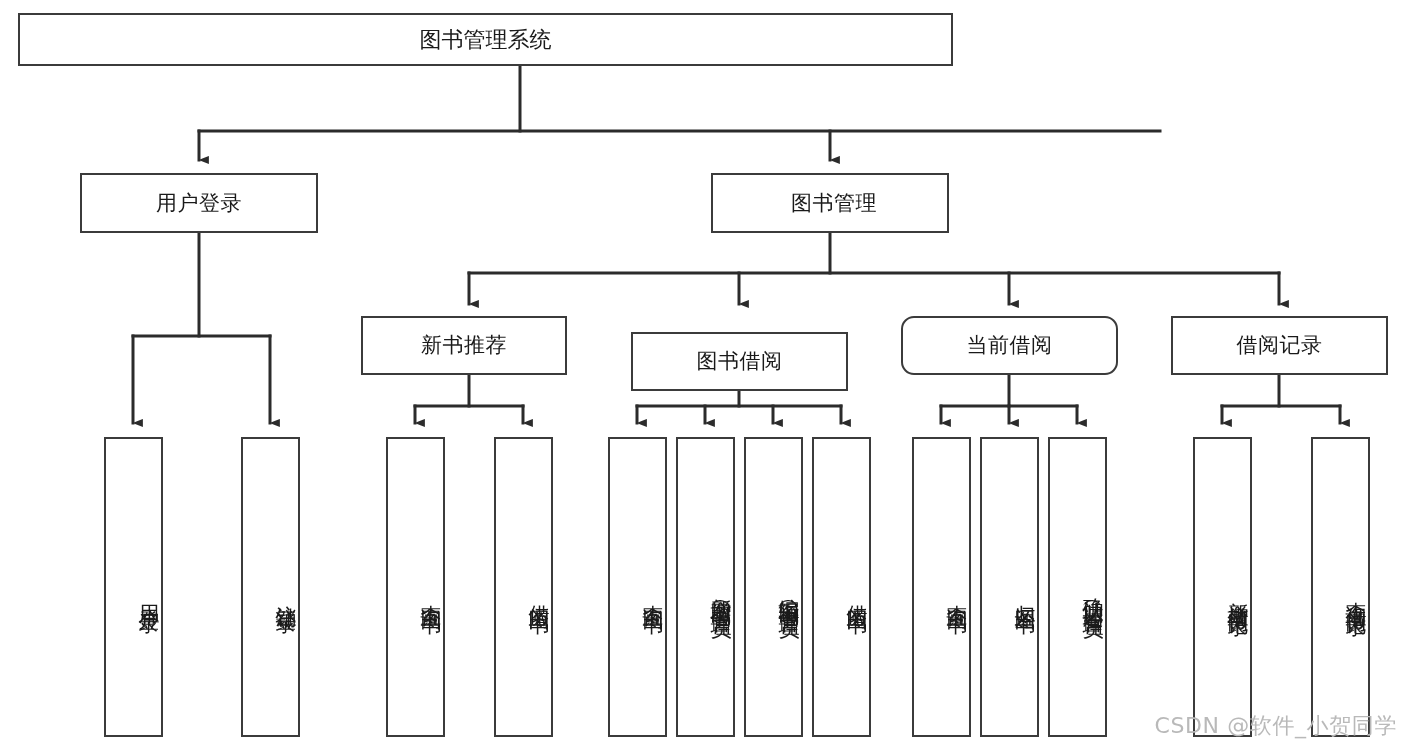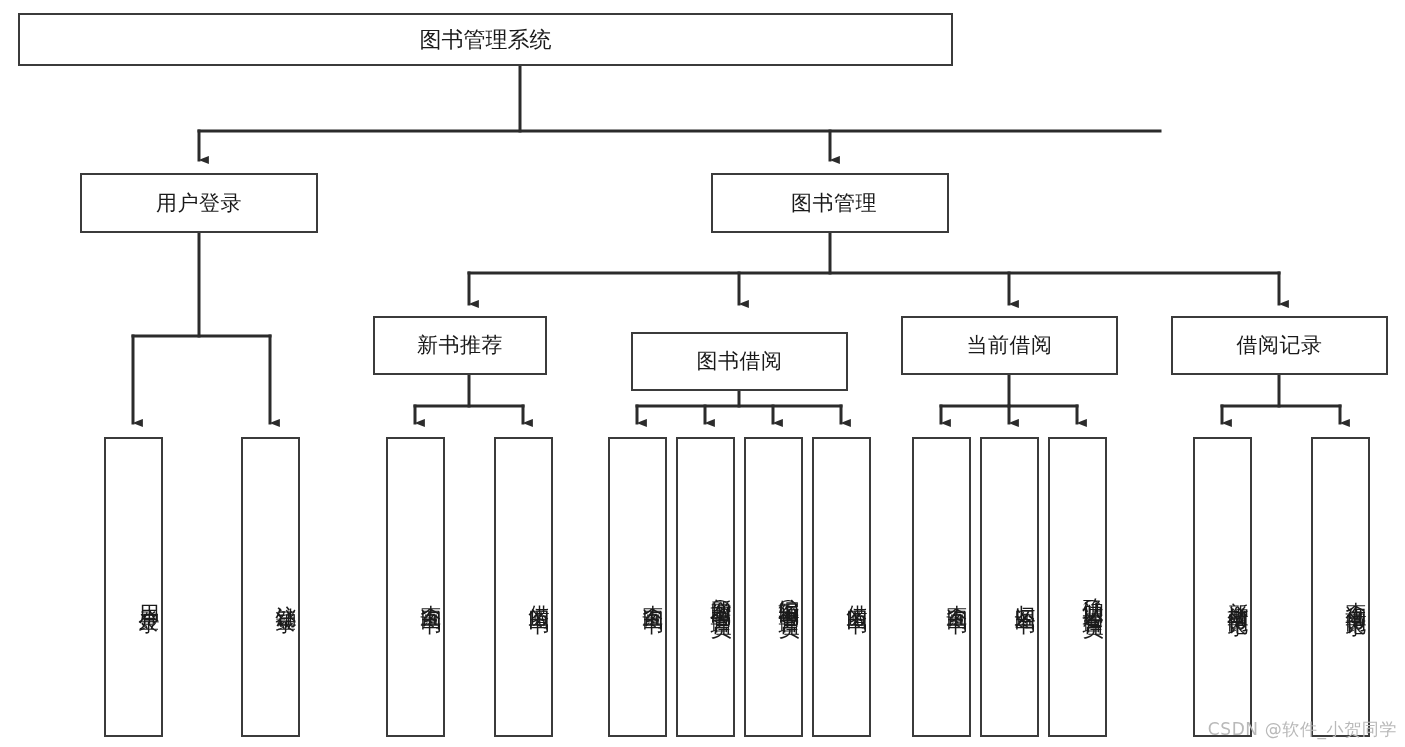--- a/index.html
+++ b/index.html
@@ -54,21 +54,21 @@
     padding-top: 14px;
     letter-spacing: 3px;
   }
   .node.v span {
     display: block;
   }
   .watermark {
     position: absolute;
     right: 8px;
     bottom: 6px;
-    font-size: 17px;
+    font-size: 22px;
     color: #b9b9b9;
     letter-spacing: 0.6px;
     white-space: nowrap;
     user-select: none;
   }
 </style>
 </head>
 <body>
 
 <div id="canvas">
@@ -127,27 +127,27 @@
     <span>图书管理系统</span>
   </div>
 
   <div class="node h" style="left:80px; top:173px; width:238px; height:60px;">
     <span>用户登录</span>
   </div>
   <div class="node h" style="left:711px; top:173px; width:238px; height:60px;padding-left:8px;">
     <span>图书管理</span>
   </div>
 
-  <div class="node h" style="left:361px; top:316px; width:174px; height:59px;margin-left:12px;">
+  <div class="node h" style="left:361px; top:316px; width:206px; height:59px;">
     <span>新书推荐</span>
   </div>
   <div class="node h" style="left:631px; top:332px; width:217px; height:59px;">
     <span>图书借阅</span>
   </div>
-  <div class="node h" style="left:901px; top:316px; width:217px; height:59px;">
+  <div class="node h" style="left:901px; top:316px; width:217px; height:59px;border-radius:13px;">
     <span>当前借阅</span>
   </div>
   <div class="node h" style="left:1171px; top:316px; width:217px; height:59px;">
     <span>借阅记录</span>
   </div>
 
   <div class="node v" style="left:104px; top:437px; width:59px; height:300px;">
     <span>用户登录</span>
   </div>
   <div class="node v" style="left:241px; top:437px; width:59px; height:300px;">

